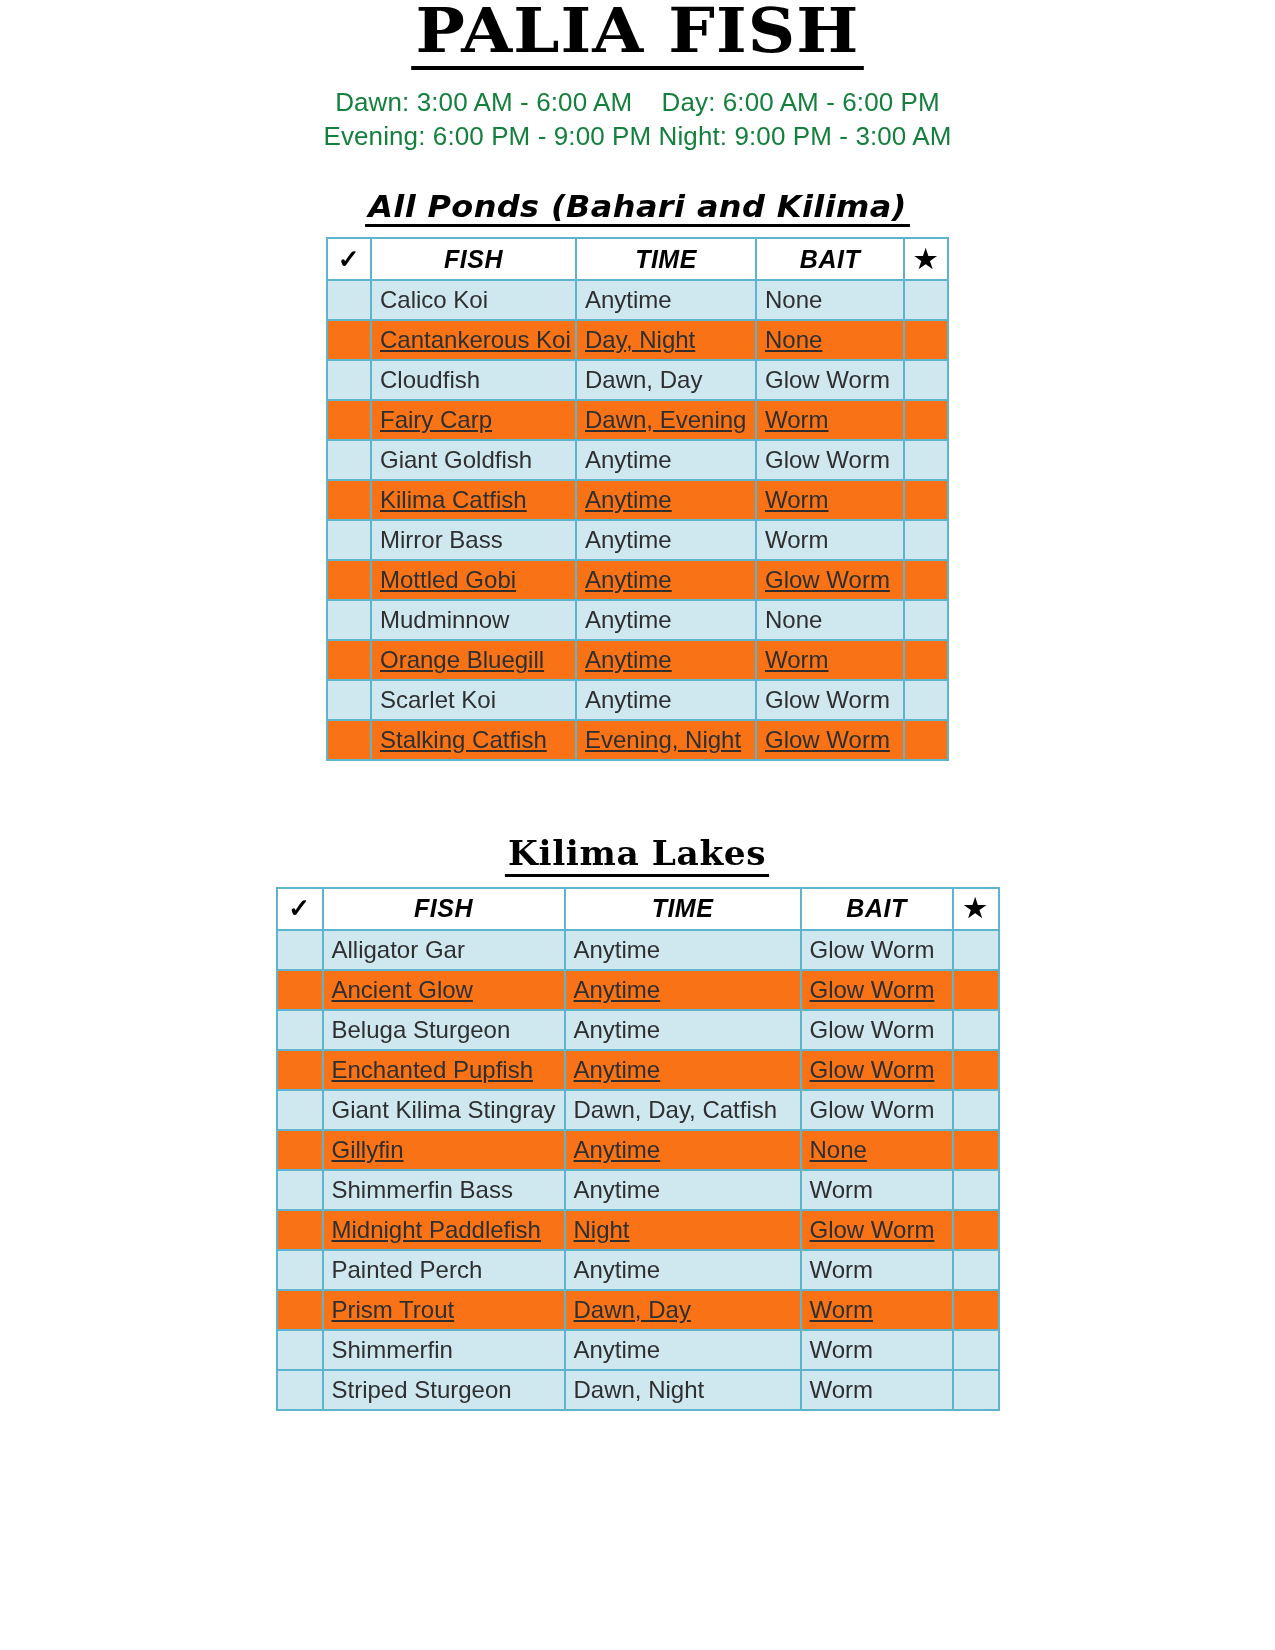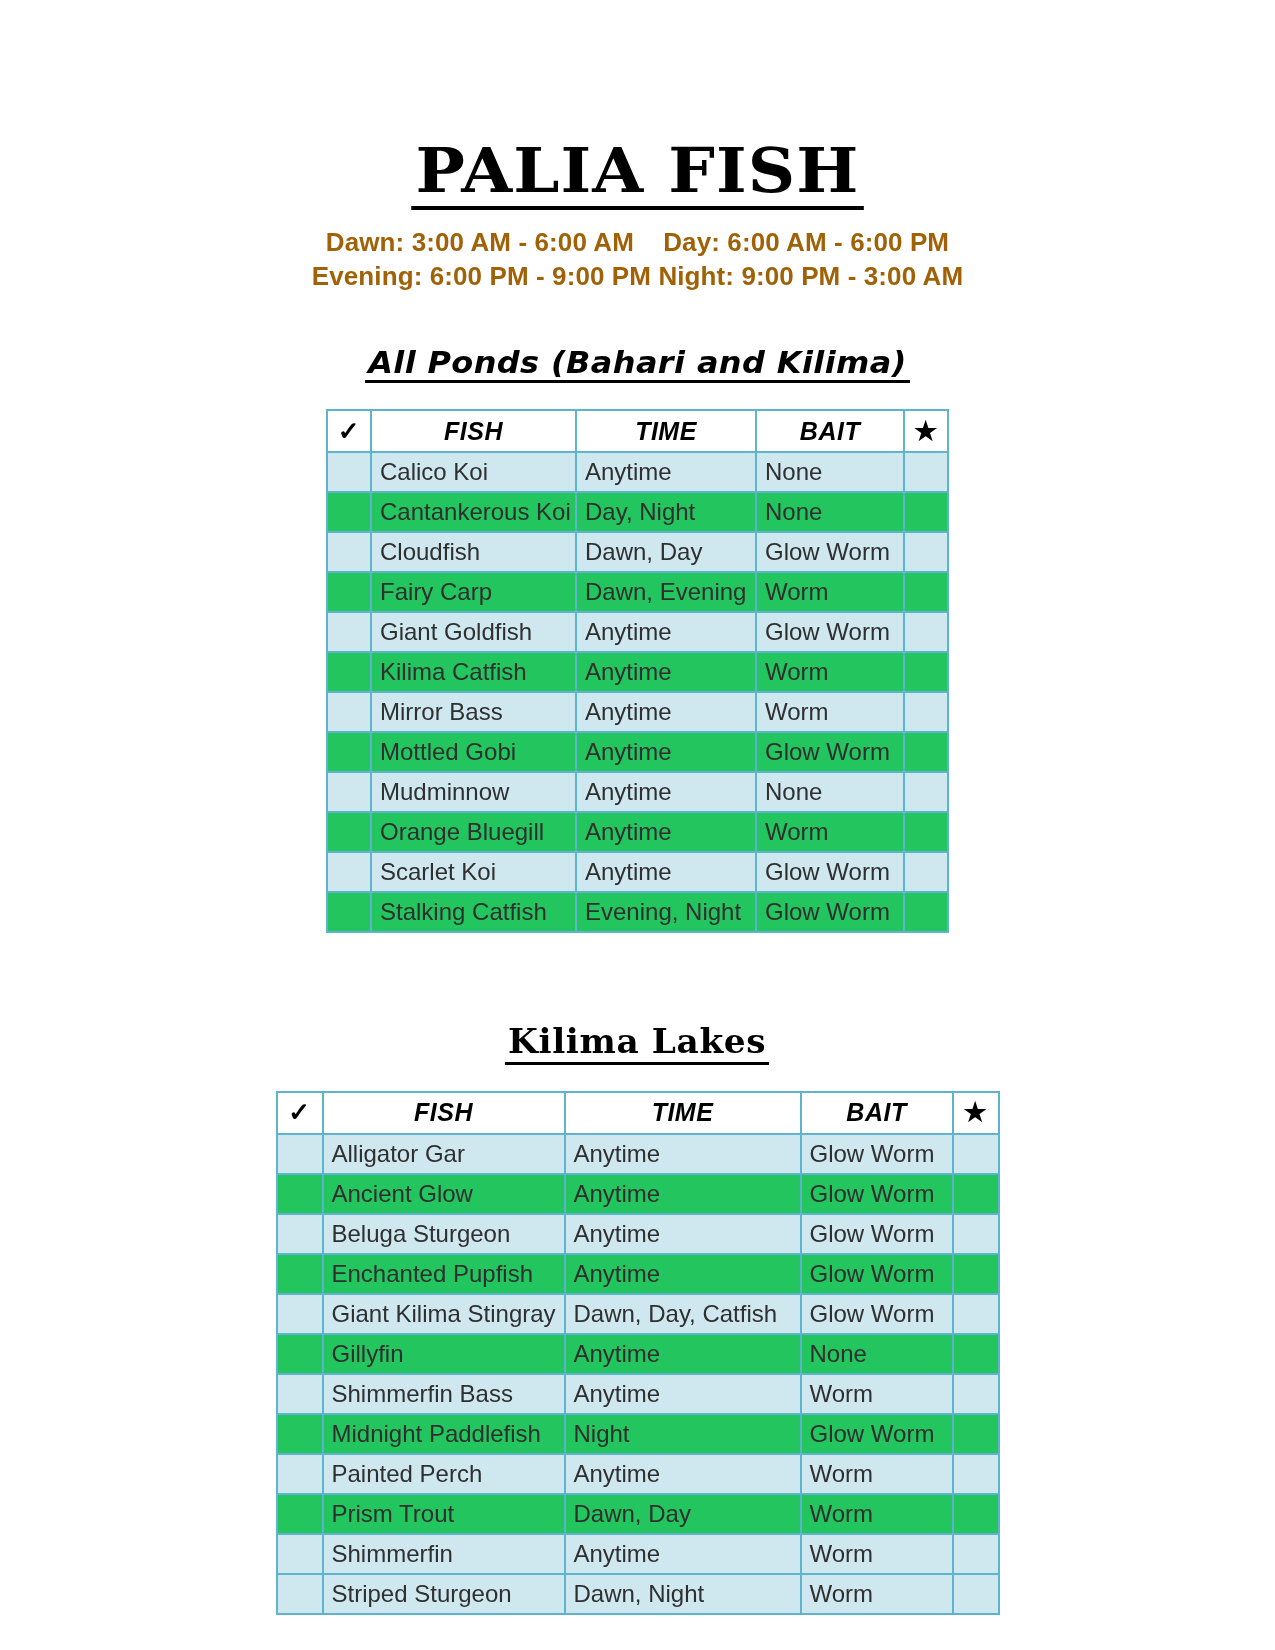--- a/index.html
+++ b/index.html
@@ -12,51 +12,50 @@
     height: 1650px;
     position: relative;
     background: #ffffff;
     font-family: "Liberation Sans", sans-serif;
     overflow: hidden;
   }
 
   
   .title-block {
     text-align: center;
-    padding-top: 140px;
   }
   .doc-title {
     font-family: "DejaVu Serif", serif;
     font-weight: bold;
     font-size: 62px;
     letter-spacing: 1px;
     color: #000000;
     display: inline-block;
     line-height: 1.0;
     border-bottom: 4px solid #000;
     padding: 0 4px 4px 4px;
     transform: scaleX(1.06);
     transform-origin: center;
   }
   .subtitle-lines {
     margin-top: 16px;
-    color: #a16207;
+    color: #15803d;
     font-size: 26px;
-    font-weight: 700;
+    font-weight: 400;
     line-height: 1.30;
     letter-spacing: 0.1px;
   }
   .subtitle-lines div {
     white-space: pre;
   }
 
   
   .section-heading {
     text-align: center;
-    margin: 16px;
+    margin: 0;
   }
   .section-heading .heading-text {
     display: inline-block;
     color: #000;
     border-bottom: 3px solid #000;
     padding: 0 3px 2px 3px;
     line-height: 1.05;
   }
   .heading-comic .heading-text {
     font-family: "DejaVu Sans", sans-serif;
@@ -111,21 +110,22 @@
   }
   table.fish-table thead th.mark-col,
   table.fish-table thead th.star-col {
     font-style: normal;
     font-size: 26px;
   }
   table.fish-table tbody tr.shaded td {
     background: #cfe8f0;
   }
   table.fish-table tbody tr.plain td {
-    background: #22c55e;
+    background: #f97316;
+    text-decoration: underline;
   }
   td.check-cell, td.star-cell { padding: 0; }
 
   
   .t1 .c-check { width: 44px; }
   .t1 .c-fish  { width: 205px; }
   .t1 .c-time  { width: 180px; }
   .t1 .c-bait  { width: 148px; }
   .t1 .c-star  { width: 44px; }
 

